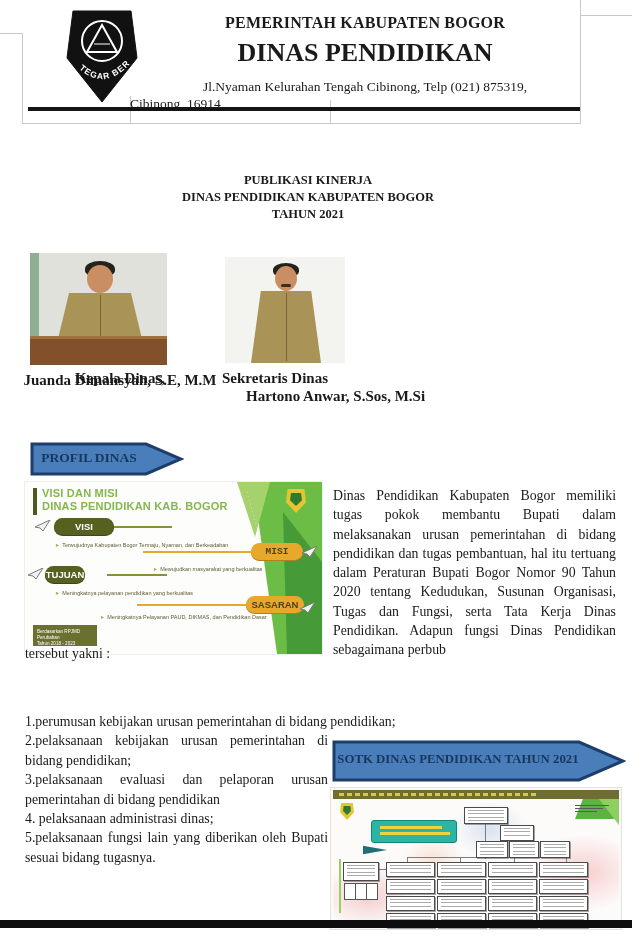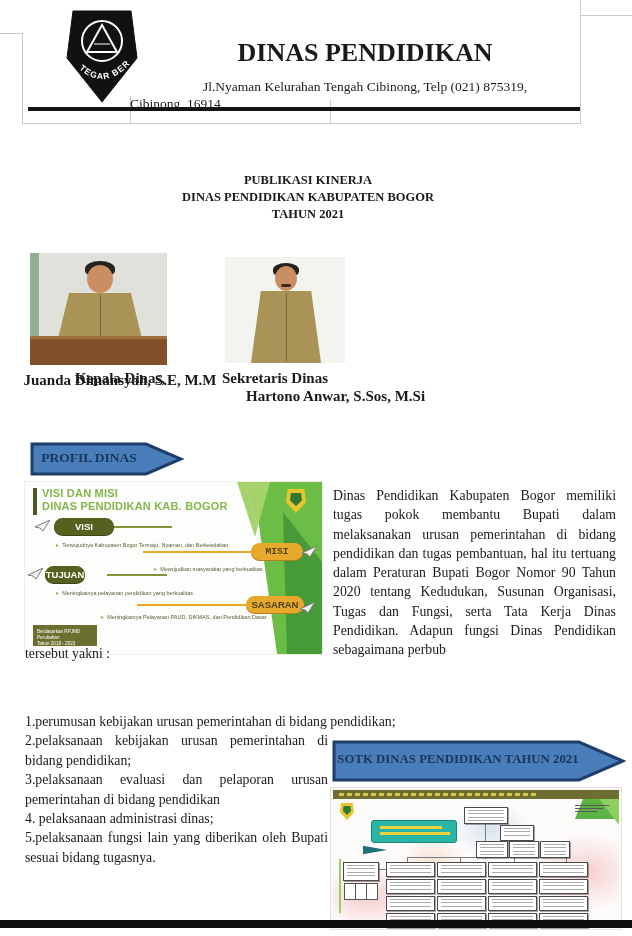--- a/index.html
+++ b/index.html
@@ -112,20 +112,21 @@
       <circle cx="38" cy="33" r="20" fill="none" stroke="#fff" stroke-width="2"></circle>
       <polygon points="38,17 53,44 23,44" fill="none" stroke="#fff" stroke-width="2"></polygon>
       <line x1="30" y1="36" x2="46" y2="36" stroke="#fff" stroke-width="1"></line>
       <path id="mottoArc" d="M12,58 Q38,84 64,58" fill="none"></path>
       <text font-size="8.5" fill="#fff" font-weight="bold" font-family="Liberation Sans, sans-serif" letter-spacing="1">
         <textPath href="#mottoArc" startOffset="4">TEGAR BERIMAN</textPath>
       </text>
     </svg>
   </div>
 
+  <div class="abs lh-line1">PEMERINTAH KABUPATEN BOGOR</div>
   <div class="abs lh-line2">DINAS PENDIDIKAN</div>
   <div class="abs lh-addr1">Jl.Nyaman Kelurahan Tengah Cibinong, Telp (021) 875319,</div>
   <div class="abs lh-addr2">Cibinong, 16914</div>
   <div class="rule-thick" style="left:28px;top:107px;width:552px;height:4px;"></div>
 
   <div class="abs title-block">
     <div>PUBLIKASI KINERJA</div>
     <div>DINAS PENDIDIKAN KABUPATEN BOGOR</div>
     <div>TAHUN 2021</div>
   </div>

